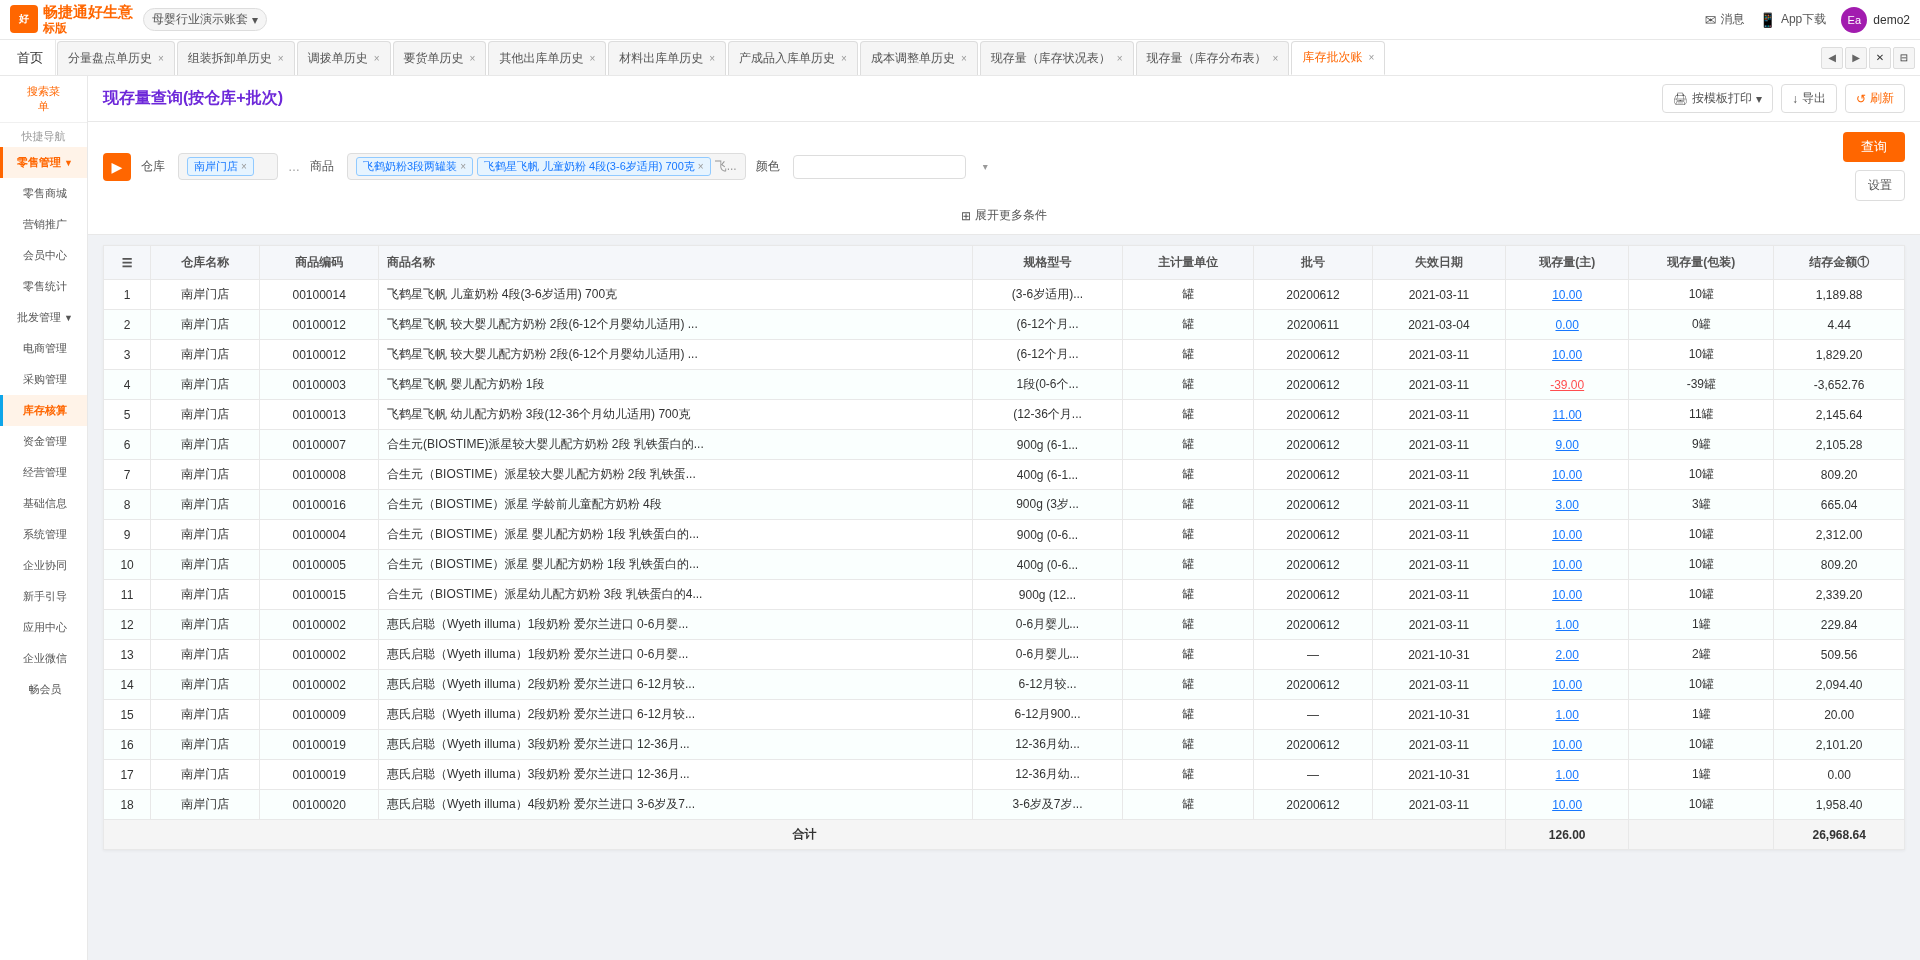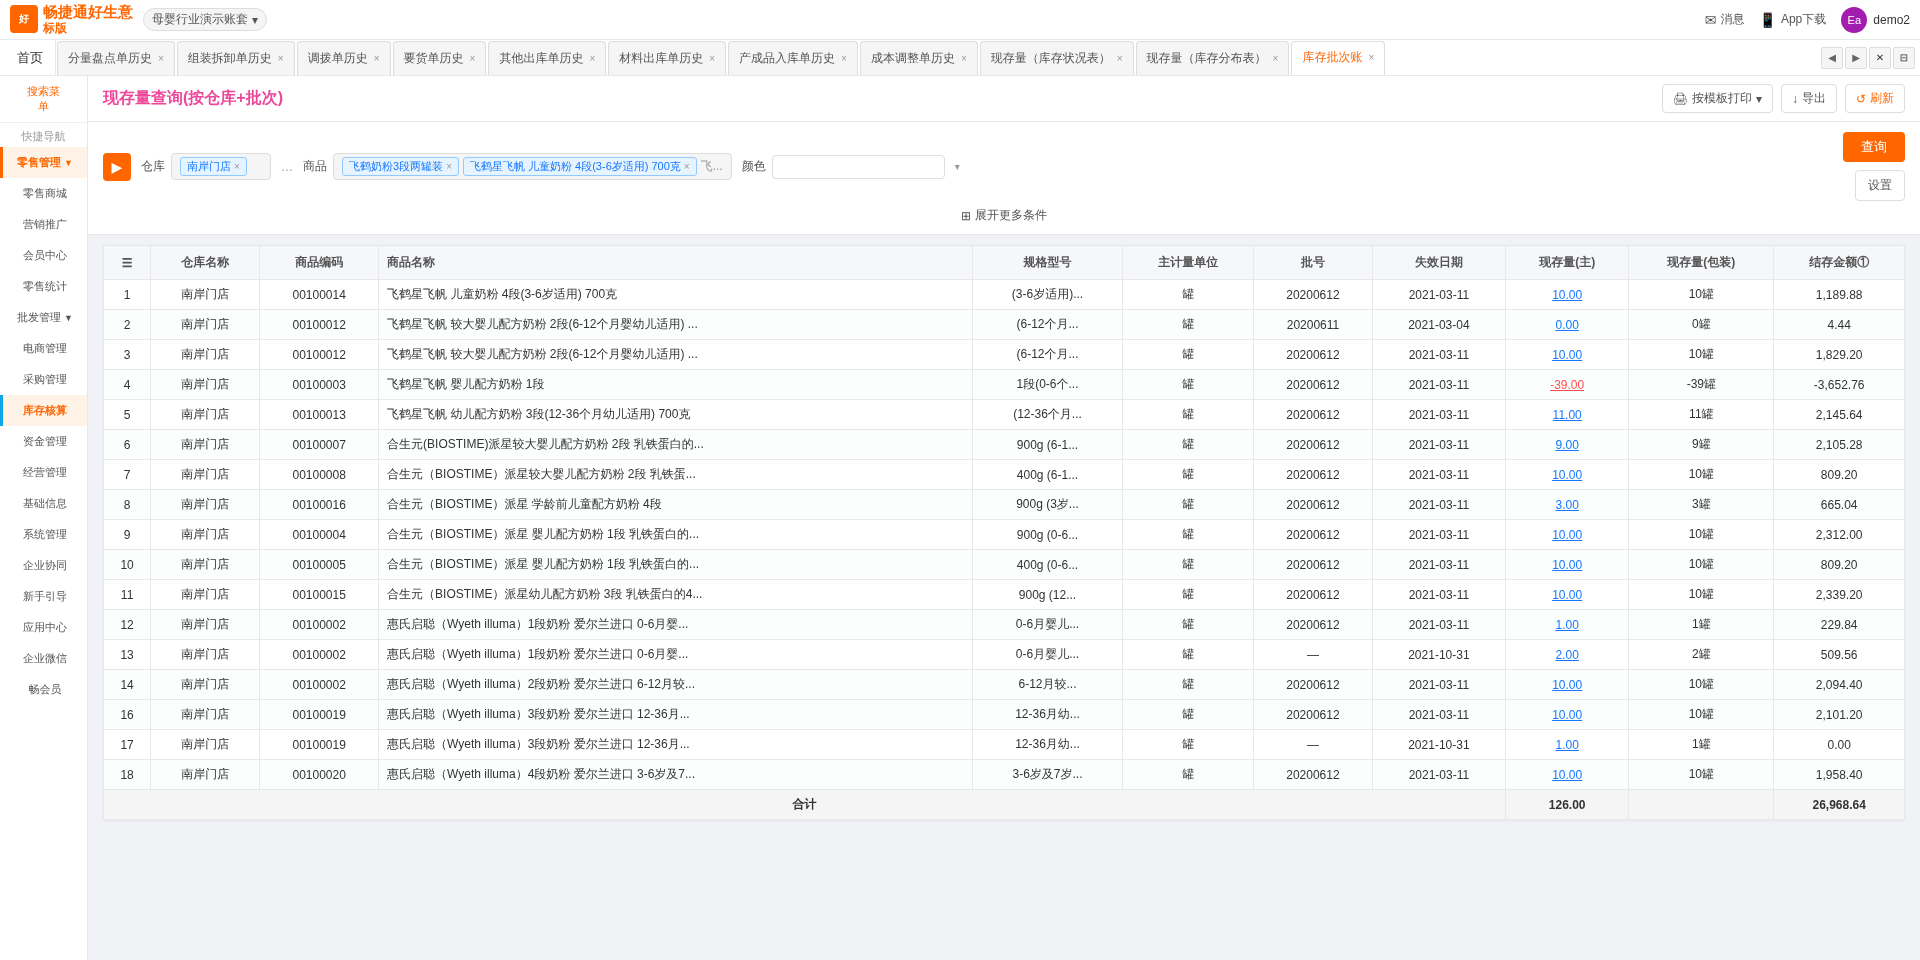--- a/index.html
+++ b/index.html
@@ -39,31 +39,31 @@
     .sidebar-nav-label { padding: 6px 6px 3px; font-size: 11px; color: #999; text-align: center; cursor: pointer; }
     .sidebar-item { padding: 8px 4px; text-align: center; font-size: 11px; color: #555; cursor: pointer; border-left: 3px solid transparent; }
     .sidebar-item.active { background: #fff3e8; color: #ff6600; border-left-color: #ff6600; font-weight: bold; }
     .sidebar-arrow { display: inline-block; font-size: 9px; }
 
     
     .content { flex: 1; display: flex; flex-direction: column; overflow: hidden; background: #f0f2f5; }
 
     
     .page-header { background: #fff; padding: 8px 15px; display: flex; align-items: center; justify-content: space-between; border-bottom: 1px solid #e8e8e8; }
-    .page-title { font-size: 16px; font-weight: bold; color: #ec4899; }
+    .page-title { font-size: 16px; font-weight: bold; color: #6d28d9; }
     .page-actions { display: flex; align-items: center; gap: 8px; }
     .btn-template { display: flex; align-items: center; gap: 4px; padding: 5px 10px; border: 1px solid #ddd; border-radius: 4px; background: #fff; cursor: pointer; font-size: 12px; color: #555; }
     .btn-export { display: flex; align-items: center; gap: 4px; padding: 5px 10px; border: 1px solid #ddd; border-radius: 4px; background: #fff; cursor: pointer; font-size: 12px; color: #555; }
     .btn-refresh { display: flex; align-items: center; gap: 4px; padding: 5px 10px; border: 1px solid #ddd; border-radius: 4px; background: #fff; cursor: pointer; font-size: 12px; color: #ff6600; }
 
     
     .filter-area { background: #fff; padding: 10px 15px; border-bottom: 1px solid #e8e8e8; }
     .filter-row { display: flex; align-items: center; gap: 10px; flex-wrap: wrap; }
     .filter-expand-btn { display: flex; align-items: center; justify-content: center; width: 28px; height: 28px; background: #ff6600; border-radius: 4px; cursor: pointer; color: white; font-size: 14px; }
-    .filter-group { display: flex; align-items: center; gap: 6px; }
+    .filter-group { display: flex; align-items: center; gap: 13px; }
     .filter-label { font-size: 12px; color: #555; white-space: nowrap; }
     .filter-tag-container { display: flex; align-items: center; gap: 4px; background: #f5f5f5; border: 1px solid #ddd; border-radius: 4px; padding: 3px 8px; min-width: 100px; }
     .filter-tag { display: flex; align-items: center; gap: 3px; background: #e6f4ff; border: 1px solid #91caff; border-radius: 3px; padding: 1px 6px; font-size: 11px; color: #1677ff; }
     .filter-tag-close { cursor: pointer; color: #999; font-size: 10px; }
     .filter-dots { color: #999; cursor: pointer; }
     .filter-color-input { border: 1px solid #ddd; border-radius: 4px; padding: 4px 8px; font-size: 12px; min-width: 80px; background: #fff; }
     .filter-dropdown-arrow { color: #999; cursor: pointer; font-size: 10px; margin-left: 4px; }
     .expand-conditions { display: flex; align-items: center; justify-content: center; margin-top: 6px; font-size: 12px; color: #555; cursor: pointer; gap: 4px; }
 
     
@@ -455,20 +455,33 @@
       <td>00100002</td>
       <td style="text-align:left;padding-left:8px;">惠氏启聪（Wyeth illuma）2段奶粉 爱尔兰进口 6-12月较...</td>
       <td>6-12月较...</td>
       <td>罐</td>
       <td>20200612</td>
       <td>2021-03-11</td>
       <td class="" style="cursor:pointer;"><span class="link-text ">10.00</span></td>
       <td class="">10罐</td>
       <td class="">2,094.40</td>
     </tr>
+            <tr>
+      <td>15</td>
+      <td>南岸门店</td>
+      <td>00100009</td>
+      <td style="text-align:left;padding-left:8px;">惠氏启聪（Wyeth illuma）2段奶粉 爱尔兰进口 6-12月较...</td>
+      <td>6-12月900...</td>
+      <td>罐</td>
+      <td>—</td>
+      <td>2021-10-31</td>
+      <td class="" style="cursor:pointer;"><span class="link-text ">1.00</span></td>
+      <td class="">1罐</td>
+      <td class="">20.00</td>
+    </tr>
             <tr class="even">
       <td>16</td>
       <td>南岸门店</td>
       <td>00100019</td>
       <td style="text-align:left;padding-left:8px;">惠氏启聪（Wyeth illuma）3段奶粉 爱尔兰进口 12-36月...</td>
       <td>12-36月幼...</td>
       <td>罐</td>
       <td>20200612</td>
       <td>2021-03-11</td>
       <td class="" style="cursor:pointer;"><span class="link-text ">10.00</span></td>

